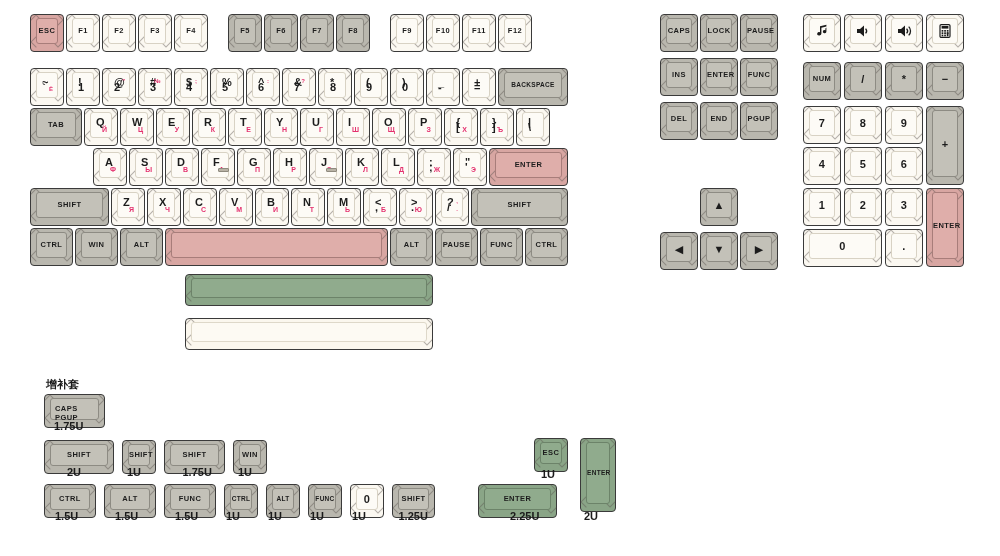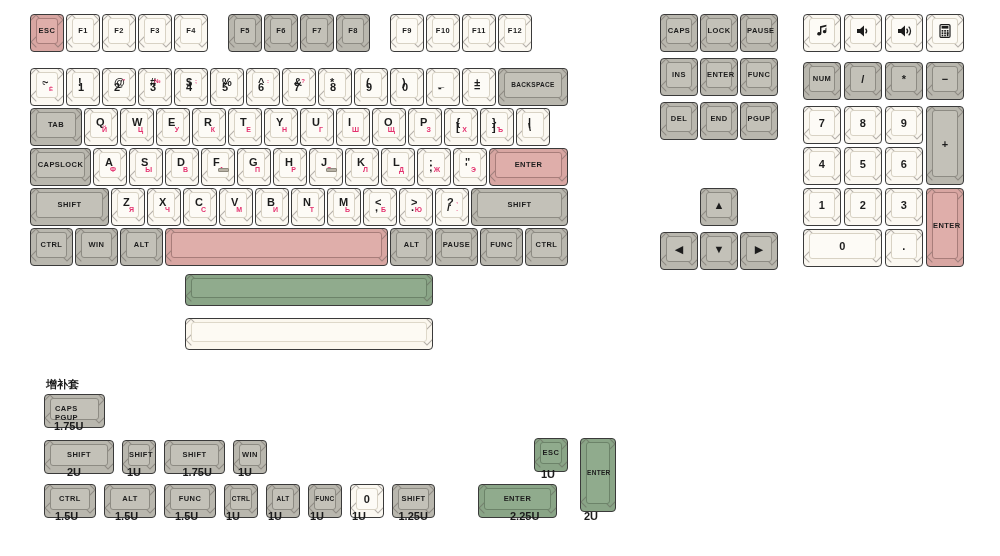--- a/index.html
+++ b/index.html
@@ -570,31 +570,20 @@
         <i style="left: 1px; top: 1px;"></i>
         <i style="right: 1px; top: 1px; transform: rotate(135deg);"></i>
         <i style="left: 1px; bottom: 5px; transform: rotate(-45deg);"></i>
         <i style="right: 1px; bottom: 5px; transform: rotate(-135deg);"></i>
       </div>
       <div class="top">
         <span class="lg lg-main" style="left: 5px; top: 4px;">|</span>
         <span class="lg lg-main" style="left: 5px; bottom: 4px;">\</span>
       </div>
     </div>
-    <div class="key c-grey" style="left: 30px; top: 148px; width: 61px; height: 38px;">
-      <div class="bev">
-        <i style="left: 1px; top: 1px;"></i>
-        <i style="right: 1px; top: 1px; transform: rotate(135deg);"></i>
-        <i style="left: 1px; bottom: 5px; transform: rotate(-45deg);"></i>
-        <i style="right: 1px; bottom: 5px; transform: rotate(-135deg);"></i>
-      </div>
-      <div class="top">
-        <span class="lg lg-word" style="left: 0px; right: 0px; top: 50%; transform: translateY(-50%);">CAPSLOCK</span>
-      </div>
-    </div>
     <div class="key c-white" style="left: 93px; top: 148px; width: 34px; height: 38px;">
       <div class="bev">
         <i style="left: 1px; top: 1px;"></i>
         <i style="right: 1px; top: 1px; transform: rotate(135deg);"></i>
         <i style="left: 1px; bottom: 5px; transform: rotate(-45deg);"></i>
         <i style="right: 1px; bottom: 5px; transform: rotate(-135deg);"></i>
       </div>
       <div class="top">
         <span class="lg lg-main" style="left: 5px; top: 4px;">A</span>
         <span class="lg lg-ru" style="right: 4px; bottom: 4px;">Ф</span>

